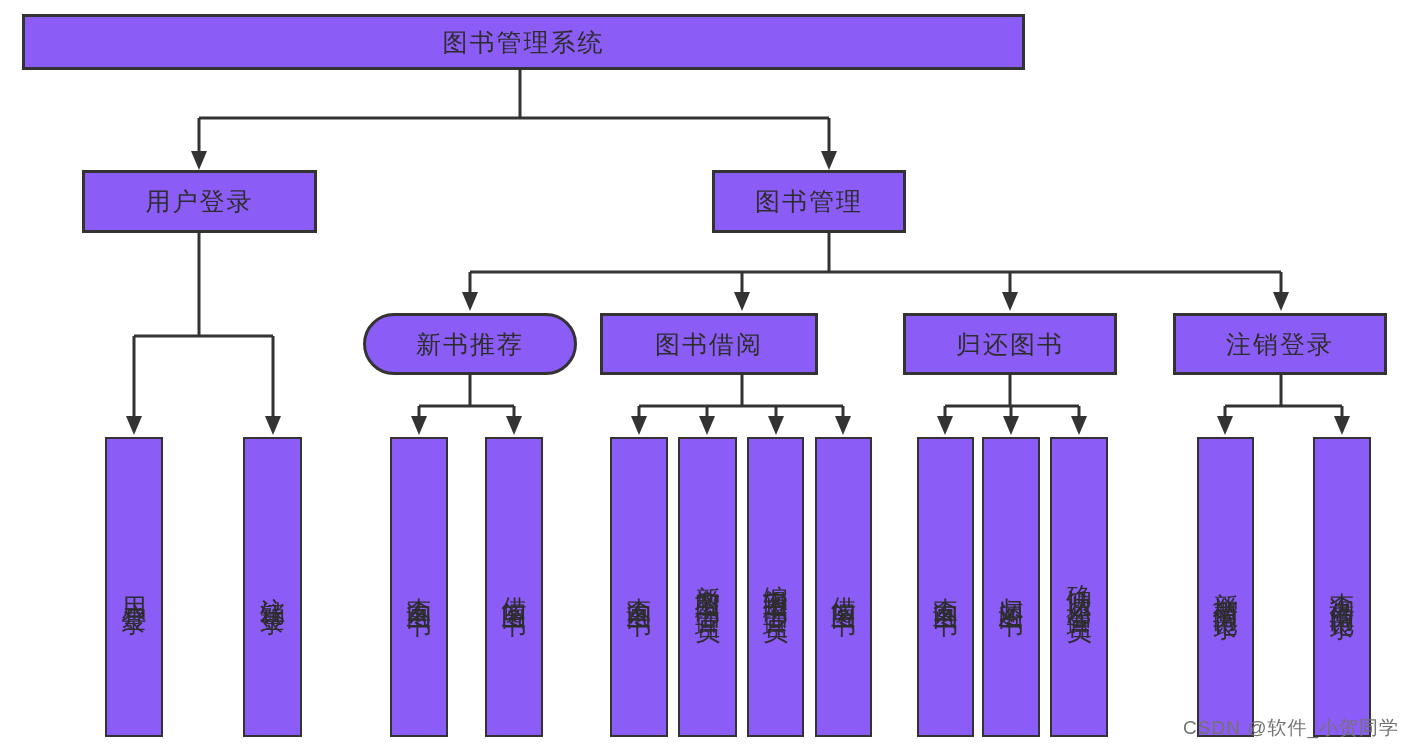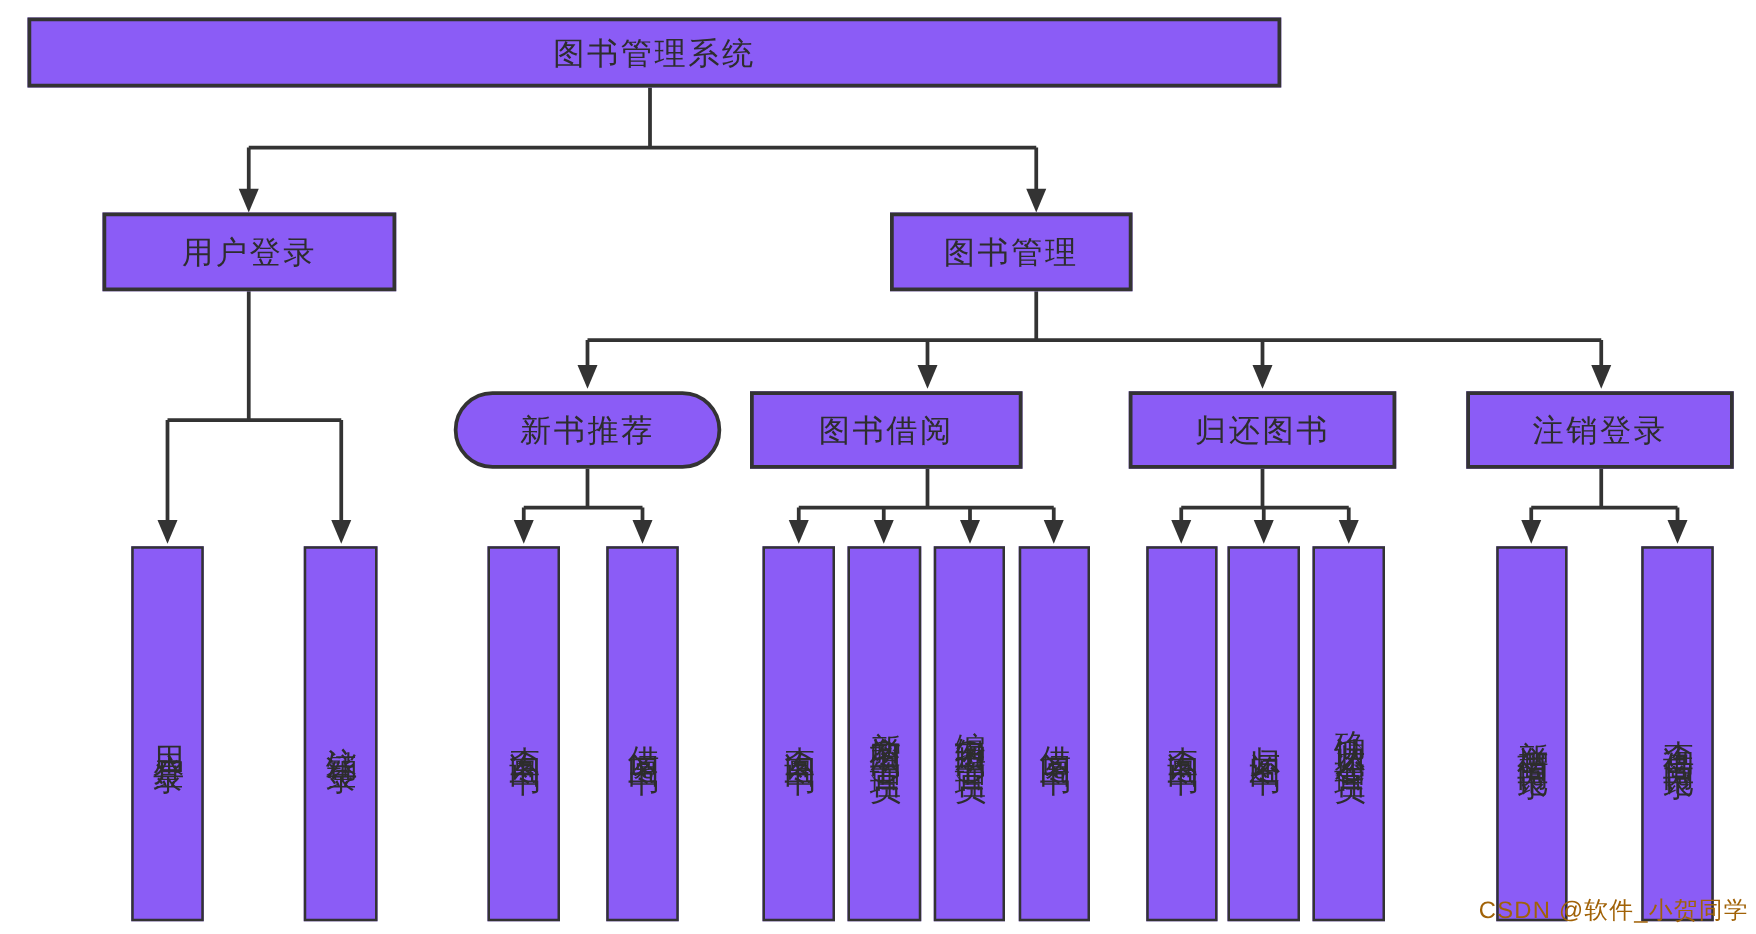--- a/index.html
+++ b/index.html
@@ -29,21 +29,21 @@
     font-size:25px;
     line-height:1.15;
     letter-spacing:5px;
     white-space:nowrap;
   }
   .watermark{
     position:absolute;
     right:6px;
     bottom:6px;
     font-size:19px;
-    color:#a16207;
+    color:#737373;
     letter-spacing:1px;
     z-index:3;
     white-space:nowrap;
   }
 </style>
 </head>
 <body>
 
 <div class="stage">
 

